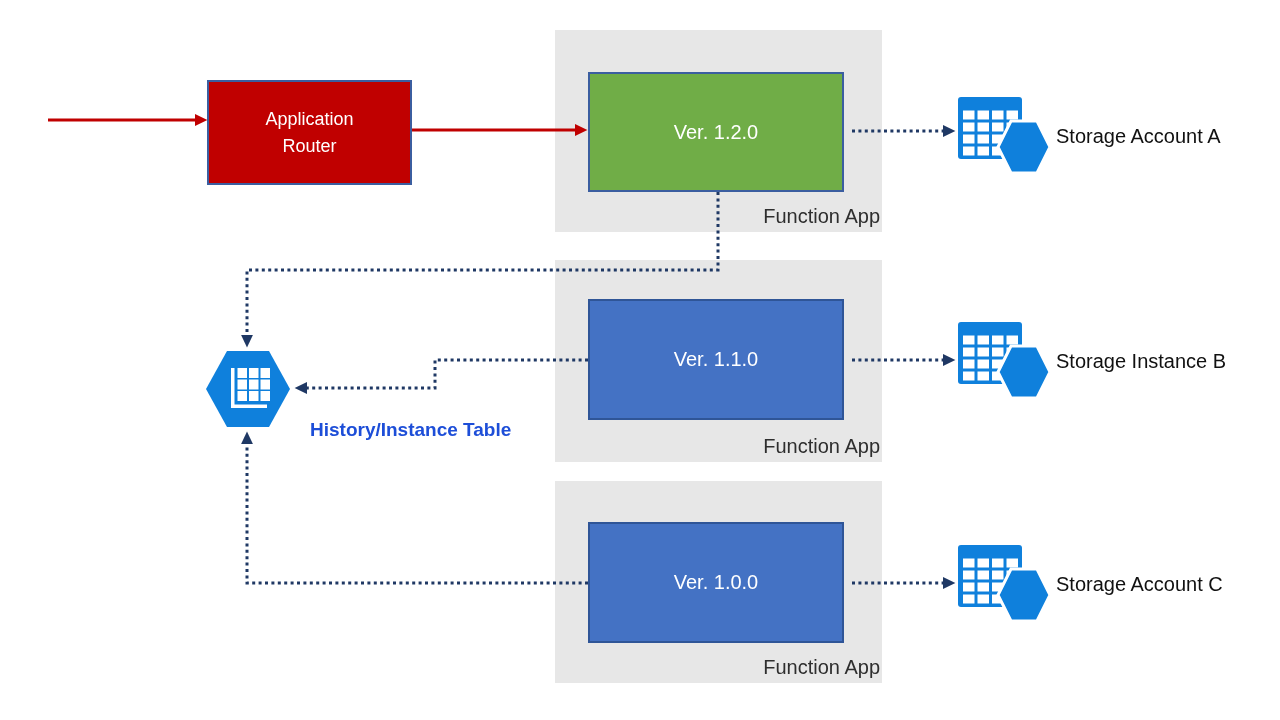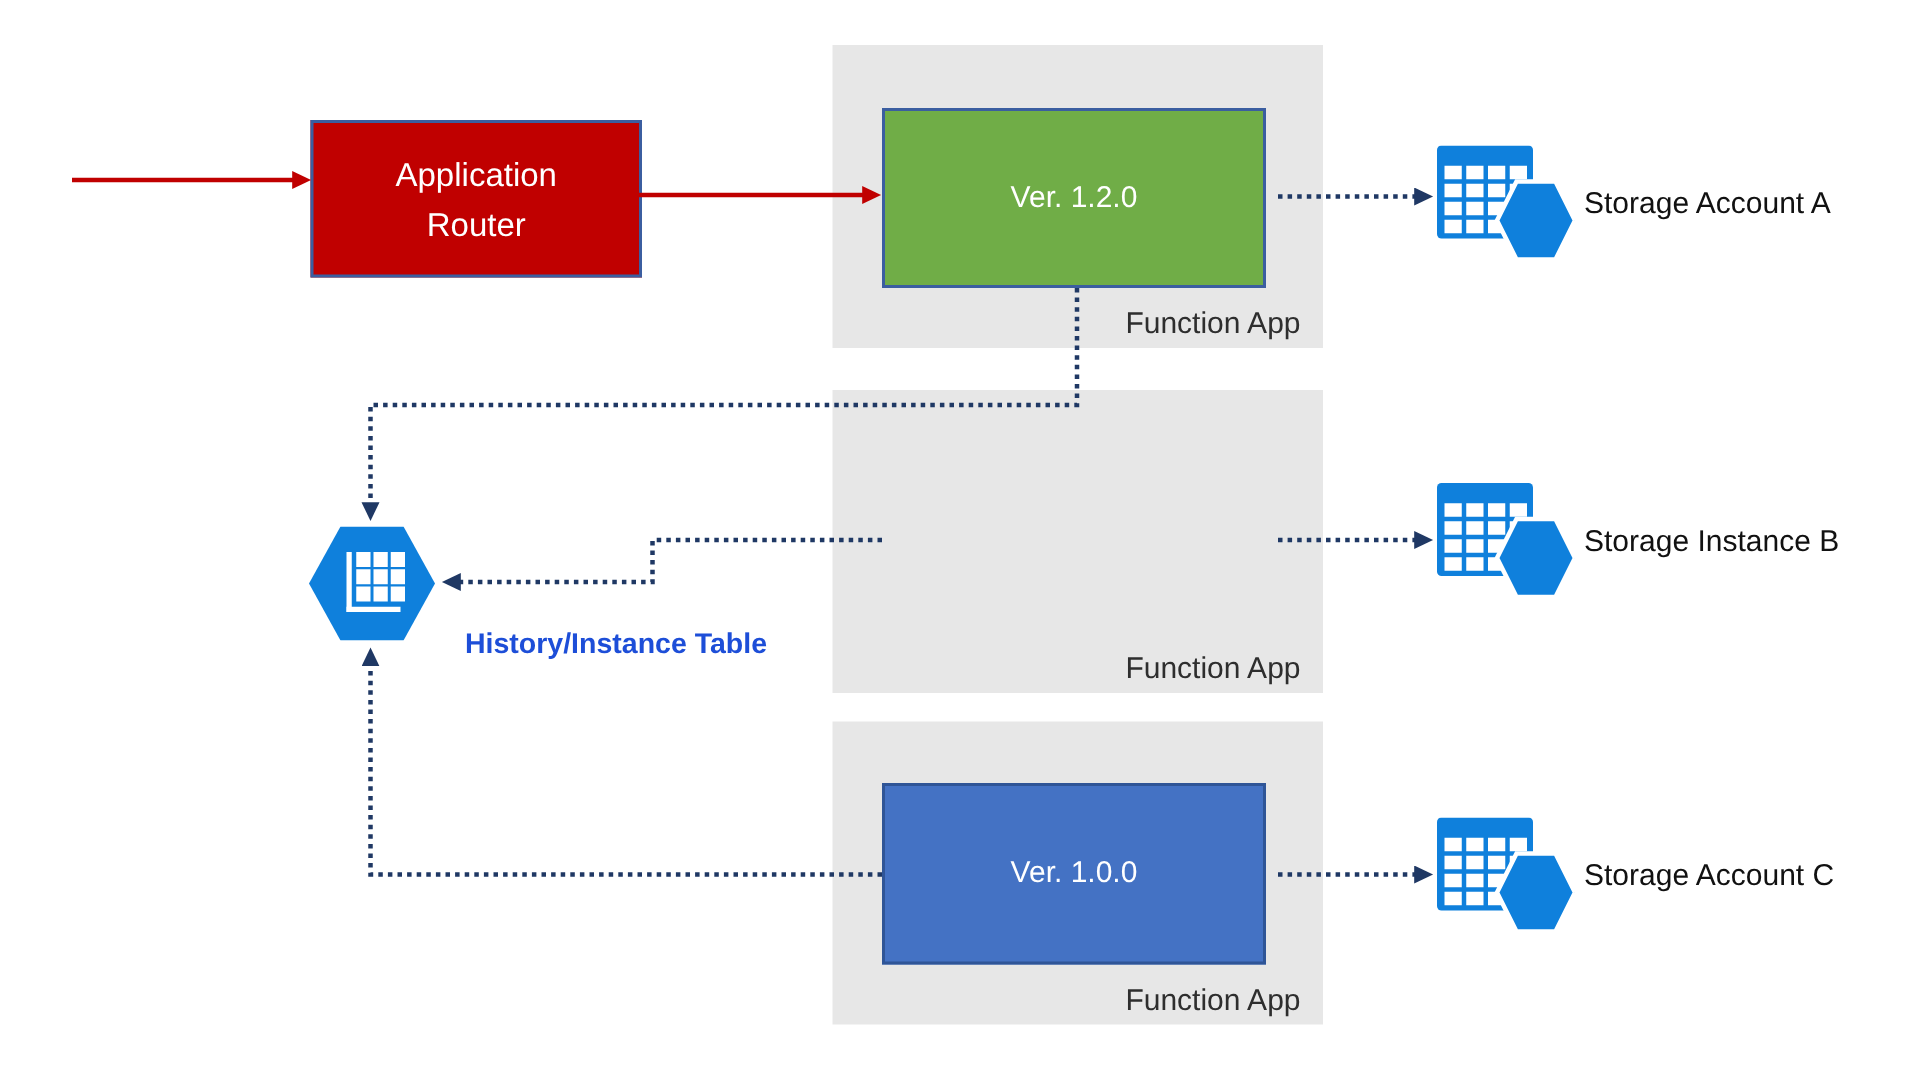--- a/index.html
+++ b/index.html
@@ -2,34 +2,34 @@
 <html><head>
 <meta charset="utf-8">
 <style>
   html,body{margin:0;padding:0;background:#fff;}
   .canvas{
     position:relative;width:1280px;height:720px;background:#ffffff;overflow:hidden;
     font-family:"Liberation Sans", sans-serif;
   }
   .panel{position:absolute;left:555px;width:327px;height:202px;background:#E7E7E7;}
   .panel-caption{
-    position:absolute;right:15px;bottom:3px;font-size:20px;line-height:26px;color:#2E2E2E;
+    position:absolute;right:2px;bottom:3px;font-size:20px;line-height:26px;color:#2E2E2E;
     white-space:nowrap;
   }
   .version-box{
     position:absolute;left:588px;width:256px;height:121px;display:flex;align-items:center;
     justify-content:center;color:#fff;font-size:20px;box-sizing:border-box;
     border:2px solid #3B5EA0;
   }
   .v-green{background:#70AD47;}
   .v-blue{background:#4472C4;border-color:#2F5597;}
   .router-box{
-    position:absolute;left:207px;top:80px;width:221px;height:105px;background:#C00000;
+    position:absolute;left:207px;top:80px;width:205px;height:105px;background:#C00000;
     border:2px solid #3B5EA0;box-sizing:border-box;display:flex;align-items:center;
-    justify-content:center;text-align:center;color:#fff;font-size:22px;line-height:1.5;
+    justify-content:center;text-align:center;color:#fff;font-size:18px;line-height:1.5;
     padding:0 28px;
   }
   .overlay{position:absolute;left:0;top:0;width:1280px;height:720px;pointer-events:none;}
   .storage-icon{position:absolute;width:92px;height:78px;}
   .storage-label{
     position:absolute;left:1056px;font-size:20px;line-height:28px;font-weight:normal;
     color:#111;white-space:nowrap;
   }
   .history-icon{position:absolute;left:206px;top:351px;width:84px;height:76px;}
   .history-label{
@@ -47,20 +47,23 @@
   </div>
   <div class="panel" style="top:260px">
     <div class="panel-caption">Function App</div>
   </div>
   <div class="panel" style="top:481px">
     <div class="panel-caption">Function App</div>
   </div>
 
   <div class="version-box v-green" style="top:72px;height:120px">
     <span>Ver. 1.2.0</span>
+  </div>
+  <div class="version-box v-blue" style="top:299px">
+    <span>Ver. 1.1.0</span>
   </div>
   <div class="version-box v-blue" style="top:522px">
     <span>Ver. 1.0.0</span>
   </div>
 
   <div class="router-box">
     <span>Application Router</span>
   </div>
 
   <svg class="overlay" viewBox="0 0 1280 720">

